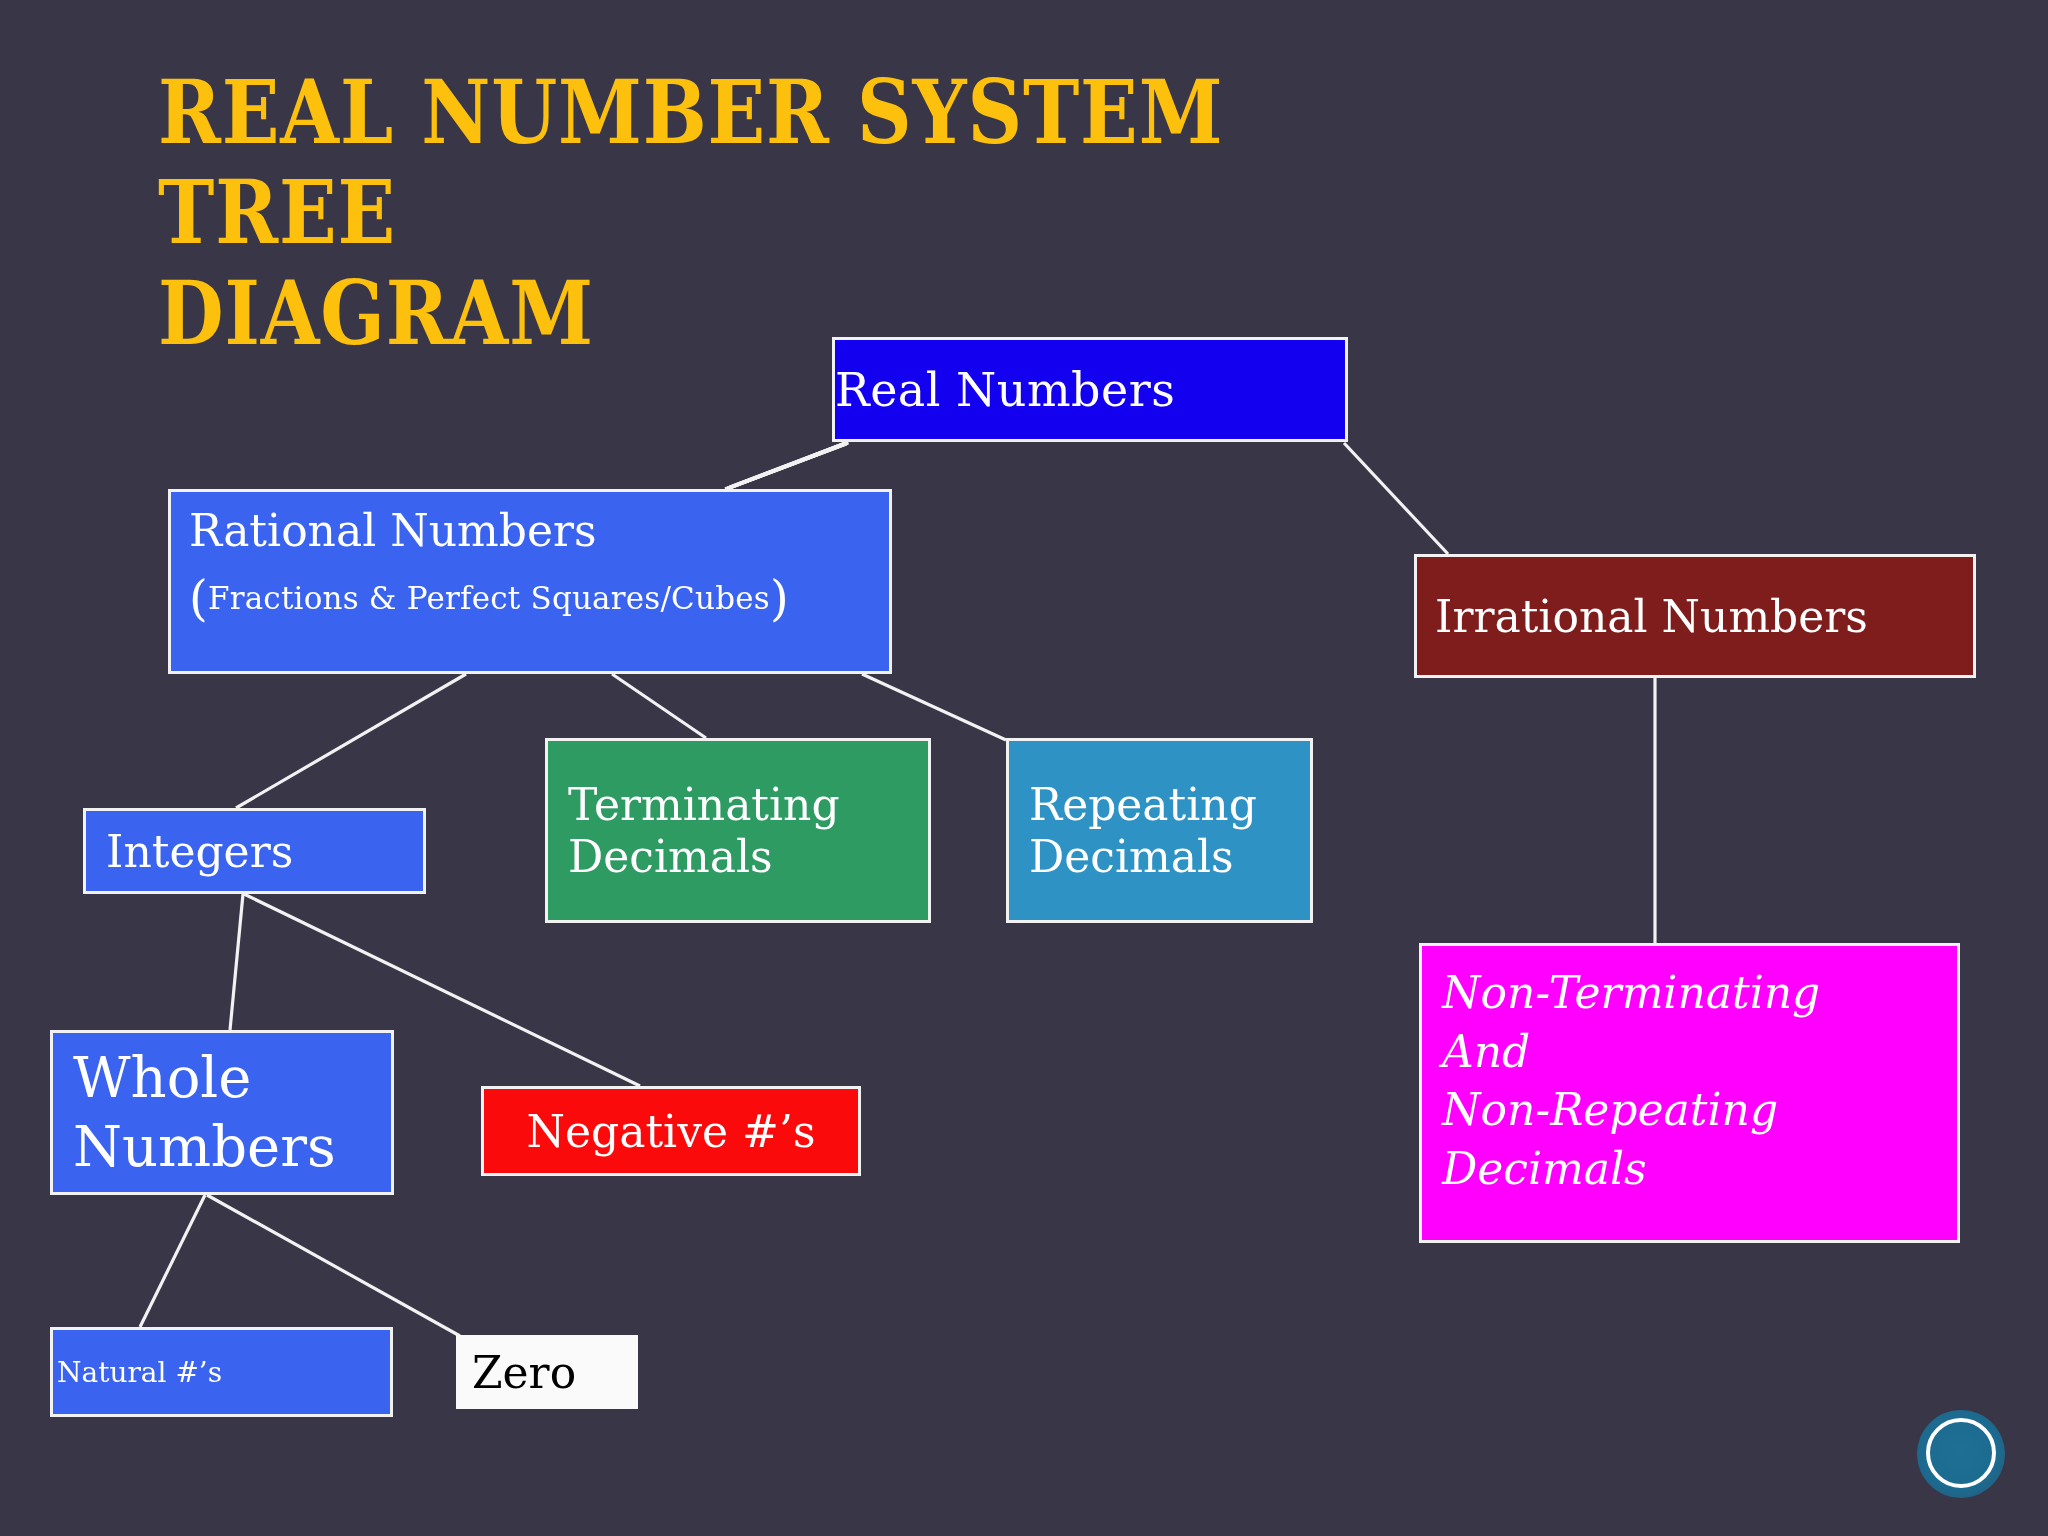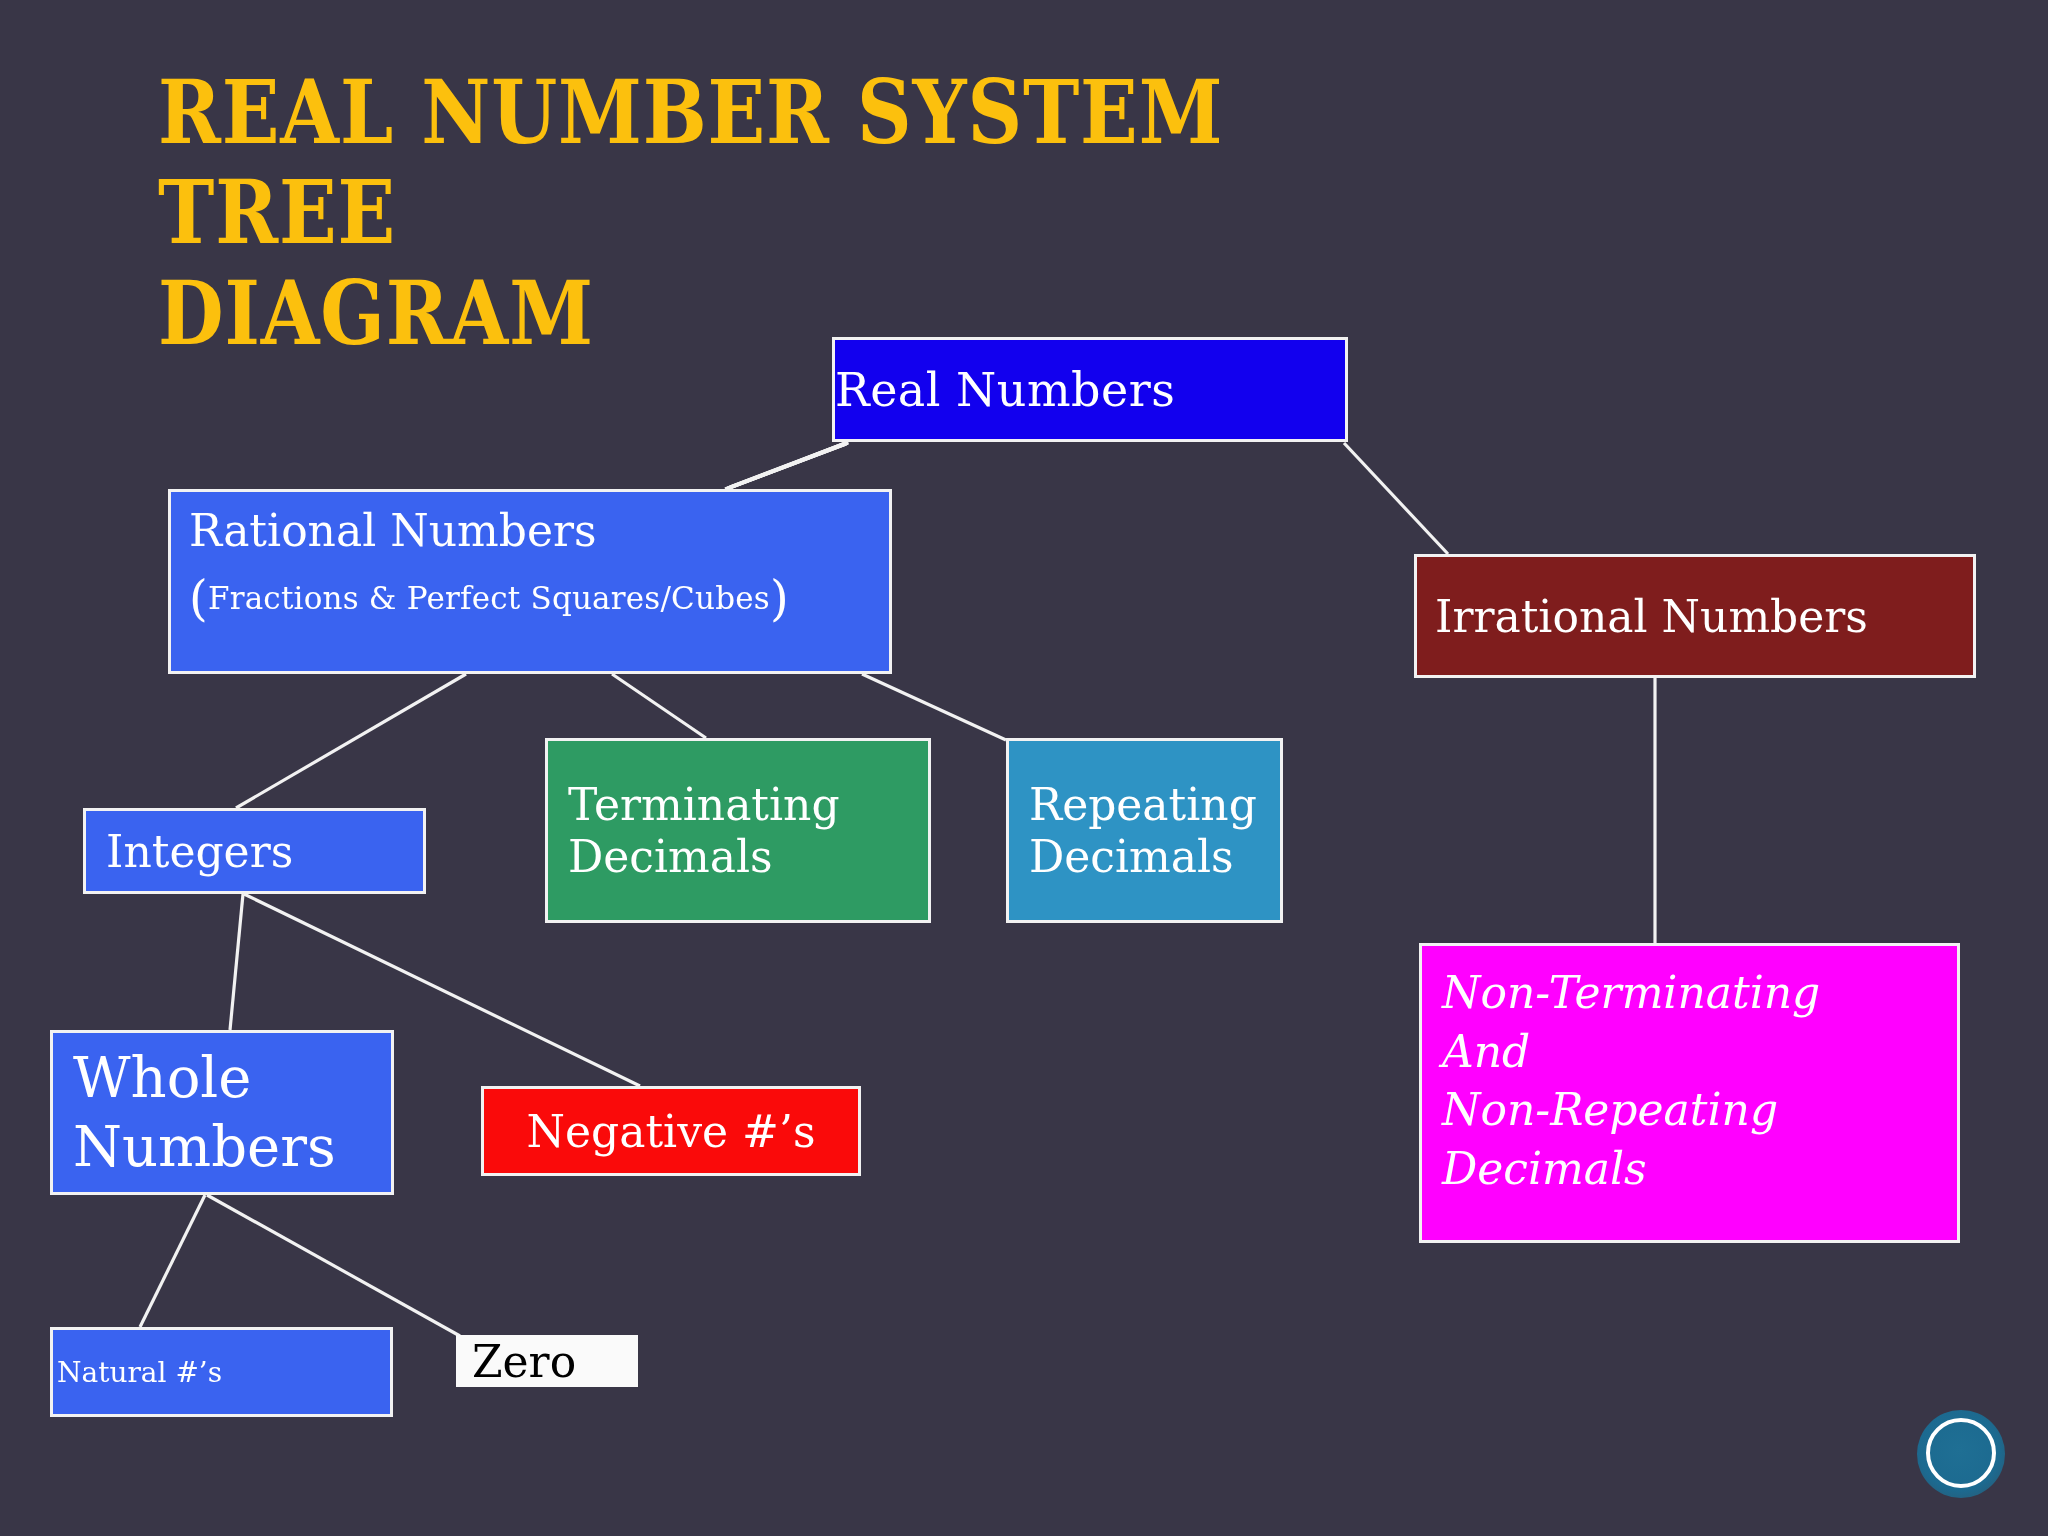--- a/index.html
+++ b/index.html
@@ -99,21 +99,21 @@
 
   #n-terminating {
     left: 545px; top: 738px; width: 386px; height: 185px;
     background: #2E9B63;
     padding-left: 20px;
     font-size: 44px;
     line-height: 1.18;
   }
 
   #n-repeating {
-    left: 1006px; top: 738px; width: 277px; height: 185px;
+    left: 1006px; top: 738px; width: 307px; height: 185px;
     background: #2E93C4;
     padding-left: 20px;
     font-size: 44px;
     line-height: 1.18;
   }
 
   #n-integers {
     left: 83px; top: 808px; width: 343px; height: 86px;
     background: #3A63F0;
     padding-left: 20px;
@@ -147,21 +147,21 @@
   }
 
   #n-natural {
     left: 50px; top: 1327px; width: 343px; height: 90px;
     background: #3A63F0;
     padding-left: 4px;
     font-size: 28px;
   }
 
   #n-zero {
-    left: 456px; top: 1335px; width: 182px; height: 52px;
+    left: 456px; top: 1335px; width: 182px; height: 74px;
     background: #FAFAFA;
     color: #000000;
     border: none;
     padding-left: 16px;
     font-size: 44px;
   }
 
   
   #logo {
     position: absolute;

